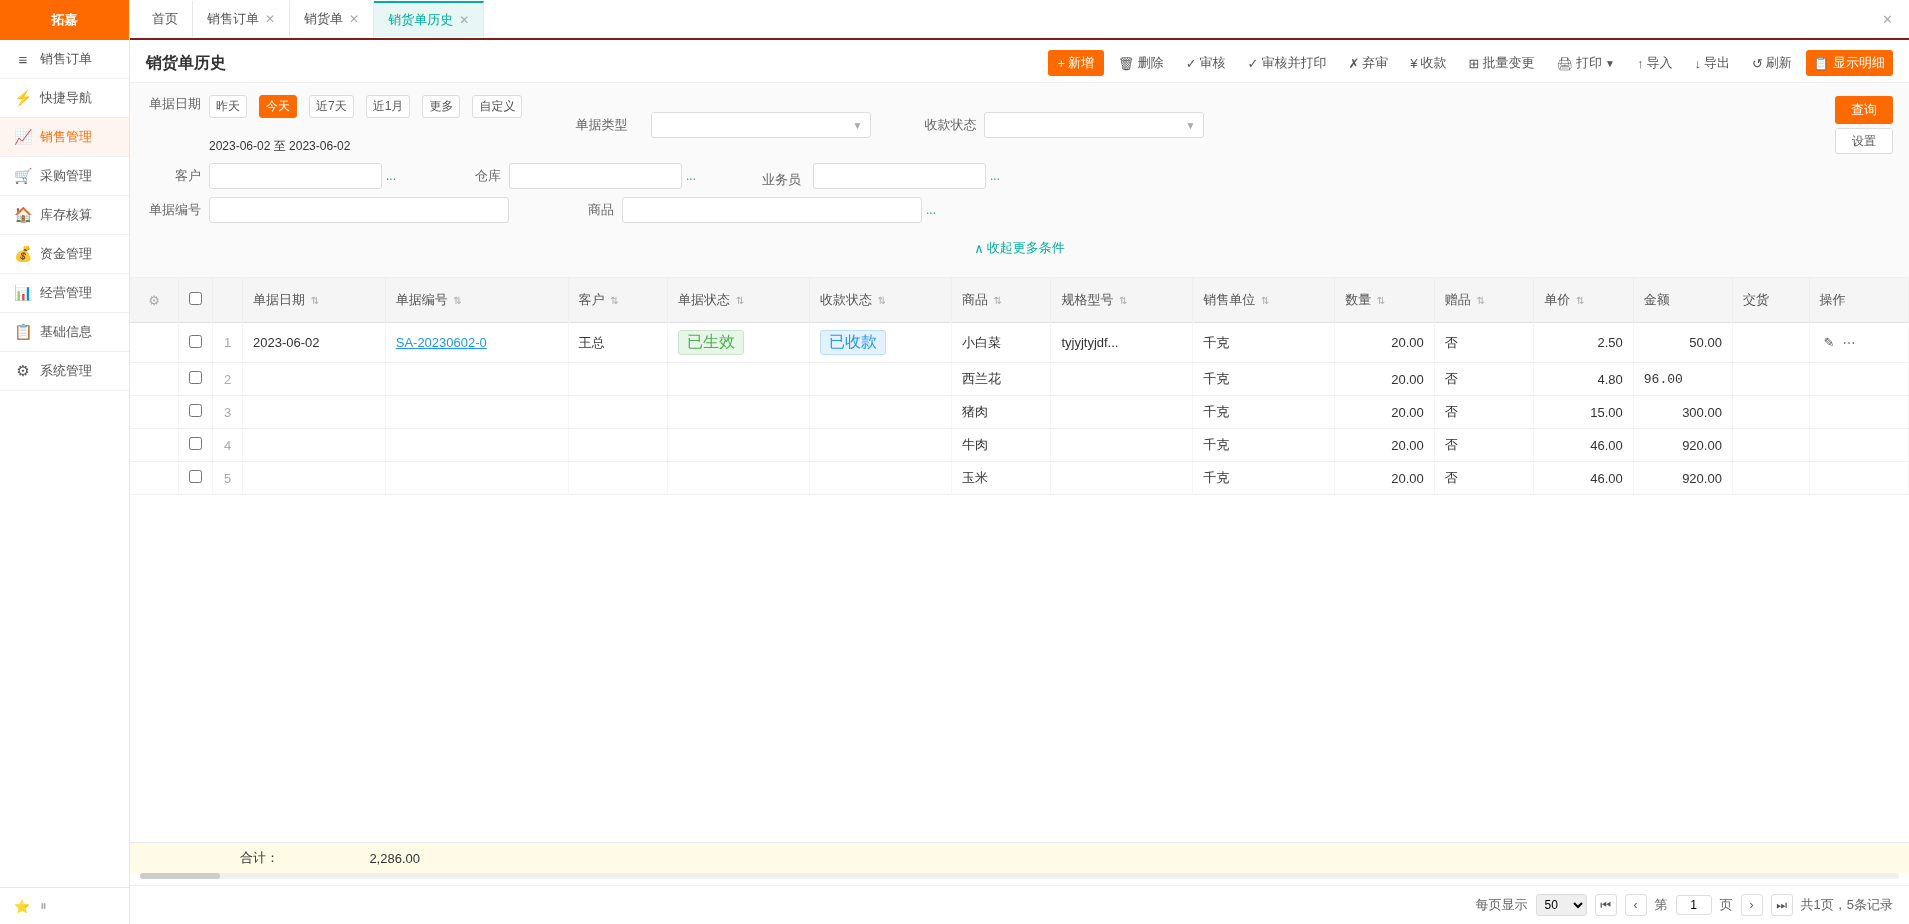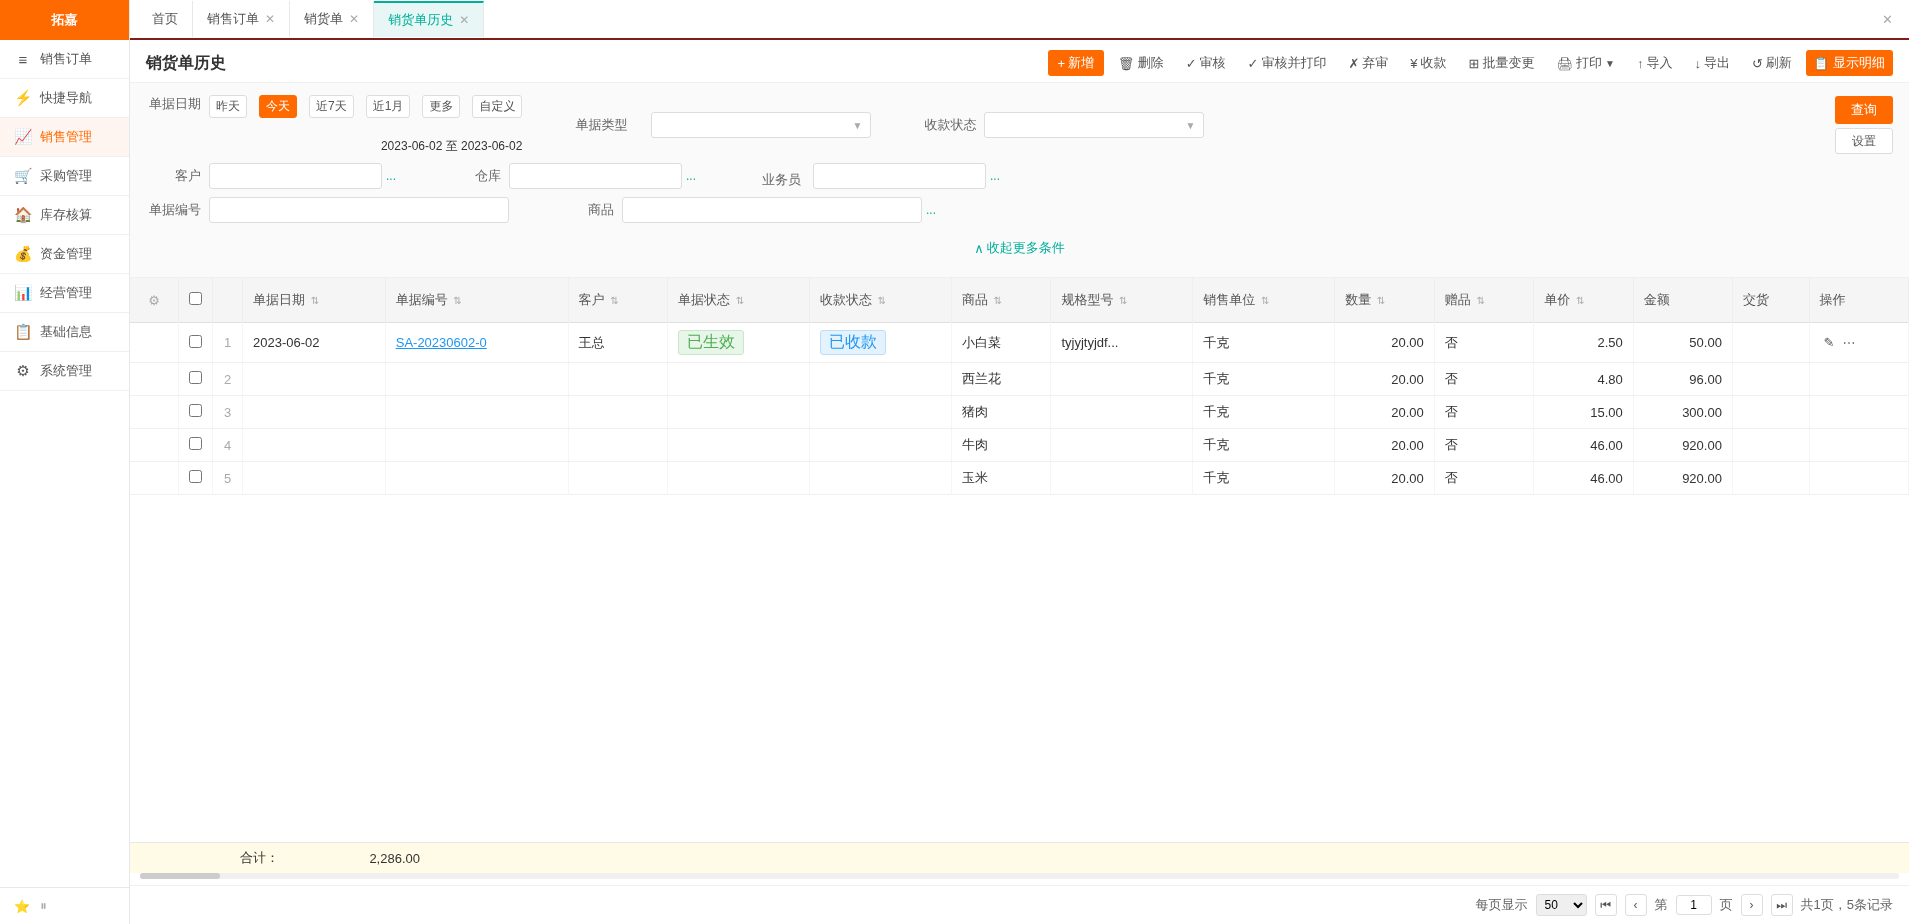--- a/index.html
+++ b/index.html
@@ -515,21 +515,21 @@
           <span class="filter-label">单据日期</span>
           <div>
             <div class="date-filter">
               <button class="date-btn">昨天</button>
               <button class="date-btn active">今天</button>
               <button class="date-btn">近7天</button>
               <button class="date-btn">近1月</button>
               <button class="date-btn">更多</button>
               <button class="date-btn">自定义</button>
             </div>
-            <div class="date-range" style="margin-top:20px;text-align:right;">2023-06-02 至 2023-06-02</div>
+            <div class="date-range" style="margin-top:20px;">2023-06-02 至 2023-06-02</div>
           </div>
         </div>
 
         <div style="display:flex;align-items:center;gap:24px;margin-left:30px;">
           <span class="filter-label">单据类型</span>
           <div class="filter-select" style="min-width:220px;">
             <span></span>
             <span style="color:#aaa;font-size:10px;">▼</span>
           </div>
         </div>
@@ -695,21 +695,21 @@
     <td></td>
     <td></td>
     <td></td>
     <td></td>
     <td>西兰花</td>
     <td></td>
     <td>千克</td>
     <td style="text-align:right;">20.00</td>
     <td>否</td>
     <td style="text-align:right;">4.80</td>
-    <td style="text-align:right;">96.00</td>
+    <td style="font-family:Liberation Mono, monospace;">96.00</td>
     <td></td>
     <td>
       
     </td>
   </tr>
             <tr>
     <td></td>
     <td class="checkbox-col"><input type="checkbox" style=""></td>
     <td class="num-col" style="color:#aaa;">3</td>
     <td></td>

